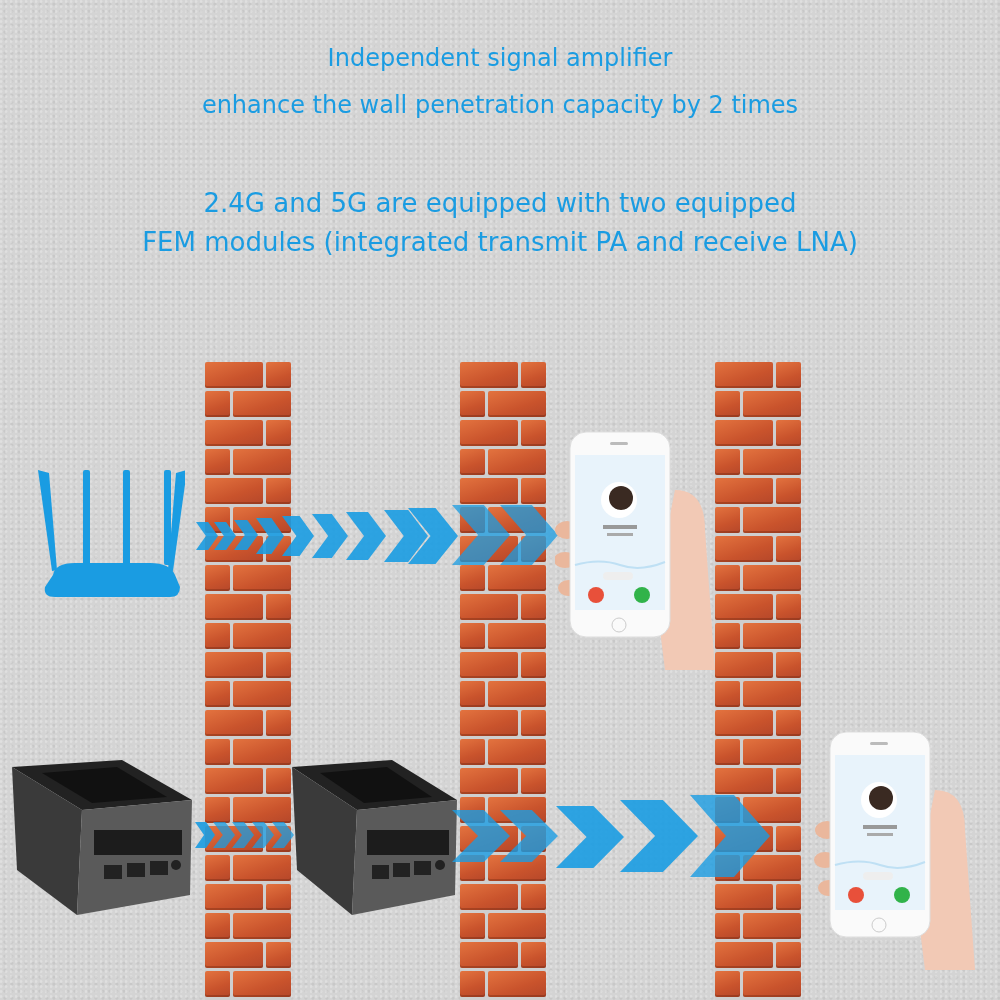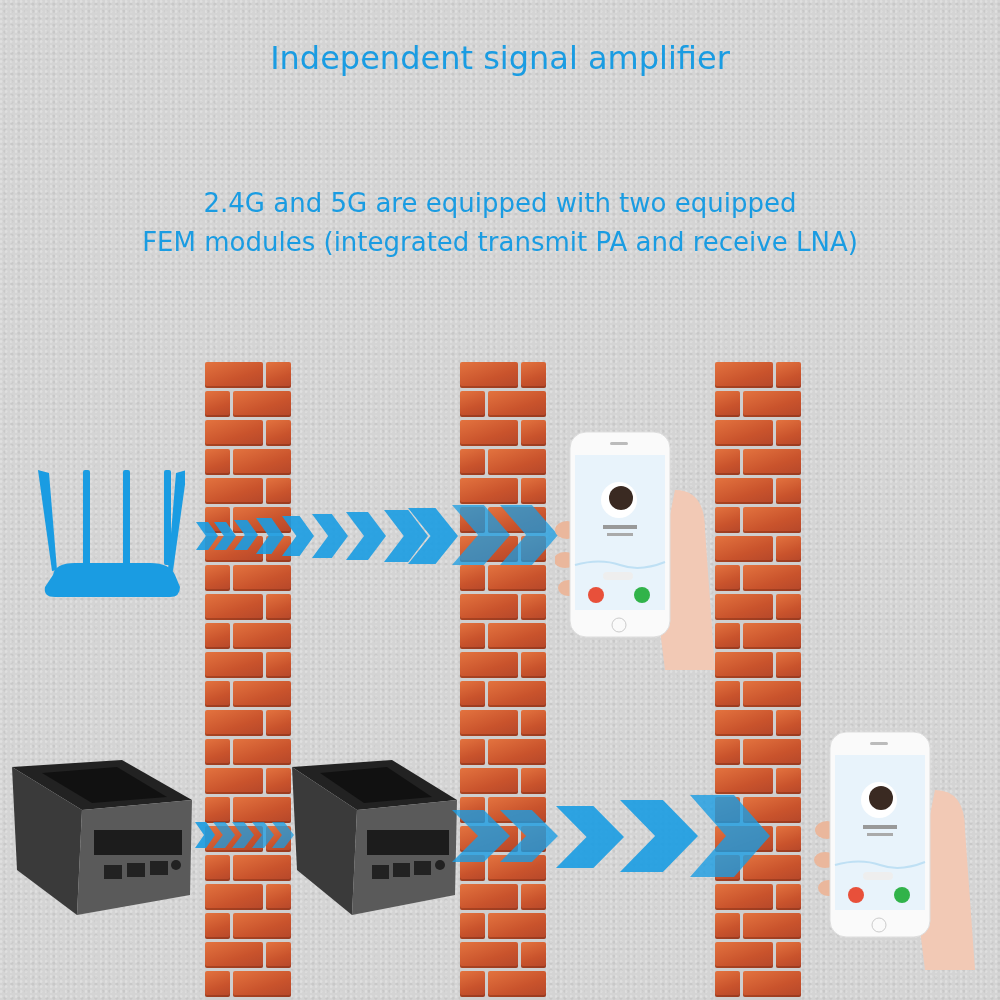--- a/index.html
+++ b/index.html
@@ -5,41 +5,42 @@
   html,body{margin:0;padding:0;}
   body{width:1000px;height:1000px;position:relative;overflow:hidden;
        background:#d4d4d4;
        background-image:
          radial-gradient(circle at 20% 30%, rgba(255,255,255,.25) 0 1px, transparent 2px),
          radial-gradient(circle at 70% 60%, rgba(0,0,0,.06) 0 1px, transparent 2px);
        background-size:5px 5px,7px 7px;
        font-family:"Liberation Sans","DejaVu Sans",sans-serif;}
   .headline{position:absolute;left:0;width:1000px;text-align:center;color:#1a9ce2;
             font-family:"DejaVu Sans","Liberation Sans",sans-serif;}
-  .h1{top:35px;font-size:32px;line-height:47px;font-weight:500;}
+  .h1{top:35px;font-size:24px;line-height:47px;font-weight:500;}
   .h2{top:184px;font-size:26px;line-height:39px;}
   .wall{position:absolute;top:362px;width:86px;height:640px;
         background-color:#cfcfcf;
         background-image:
           linear-gradient(#cfcfcf 0 3px, transparent 3px),
           repeating-linear-gradient(90deg, #c95530 0 3px, #d8653a 3px 40px, #cfcfcf 40px 43px);
         background-size:86px 29px, 86px 29px;}
   .wall .row{height:26px;margin-bottom:3px;display:flex;gap:3px;}
   .wall .b{background:linear-gradient(160deg,#e3733f,#c9532c 60%,#b5472a);border-radius:2px;height:26px;box-shadow:inset 0 -2px 0 rgba(90,30,10,.3);}
   .chev{position:absolute;background:#1a9ce2;opacity:.9;
         clip-path:polygon(0 0,55% 0,100% 50%,55% 100%,0 100%,45% 50%);}
   .router{position:absolute;}
   .cube{position:absolute;}
   .phone{position:absolute;}
 </style>
 </head>
 <body>
 
 <div class="headline h1">
   <div>Independent signal amplifier</div>
+  <div>enhance the wall penetration capacity by 2 times</div>
 </div>
 <div class="headline h2">
   <div>2.4G and 5G are equipped with two equipped</div>
   <div>FEM modules (integrated transmit PA and receive LNA)</div>
 </div>
 
 <div class="wall" style="left: 205px; background-image: none;">
     <div class="row">
       <div class="b" style="width: 58px;"></div>
       <div class="b" style="width: 25px;"></div>

